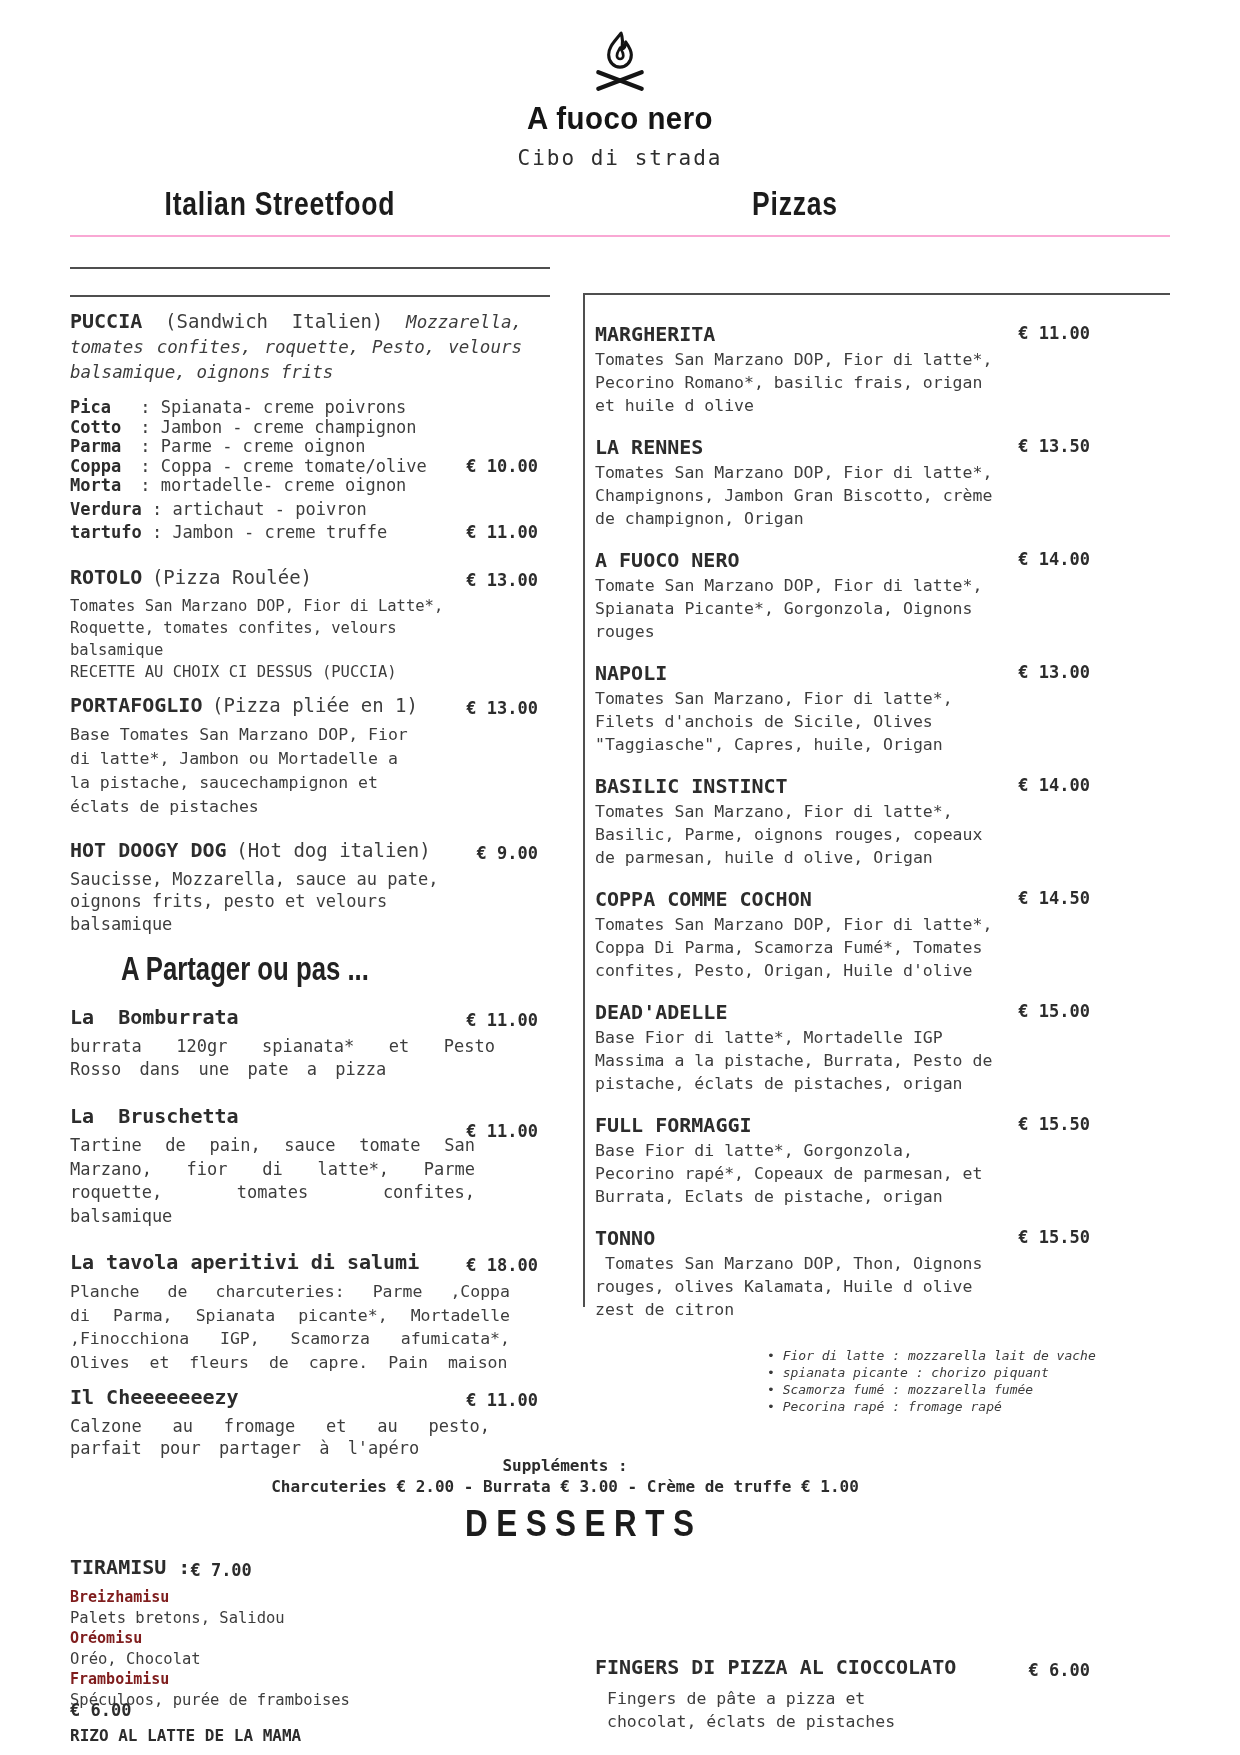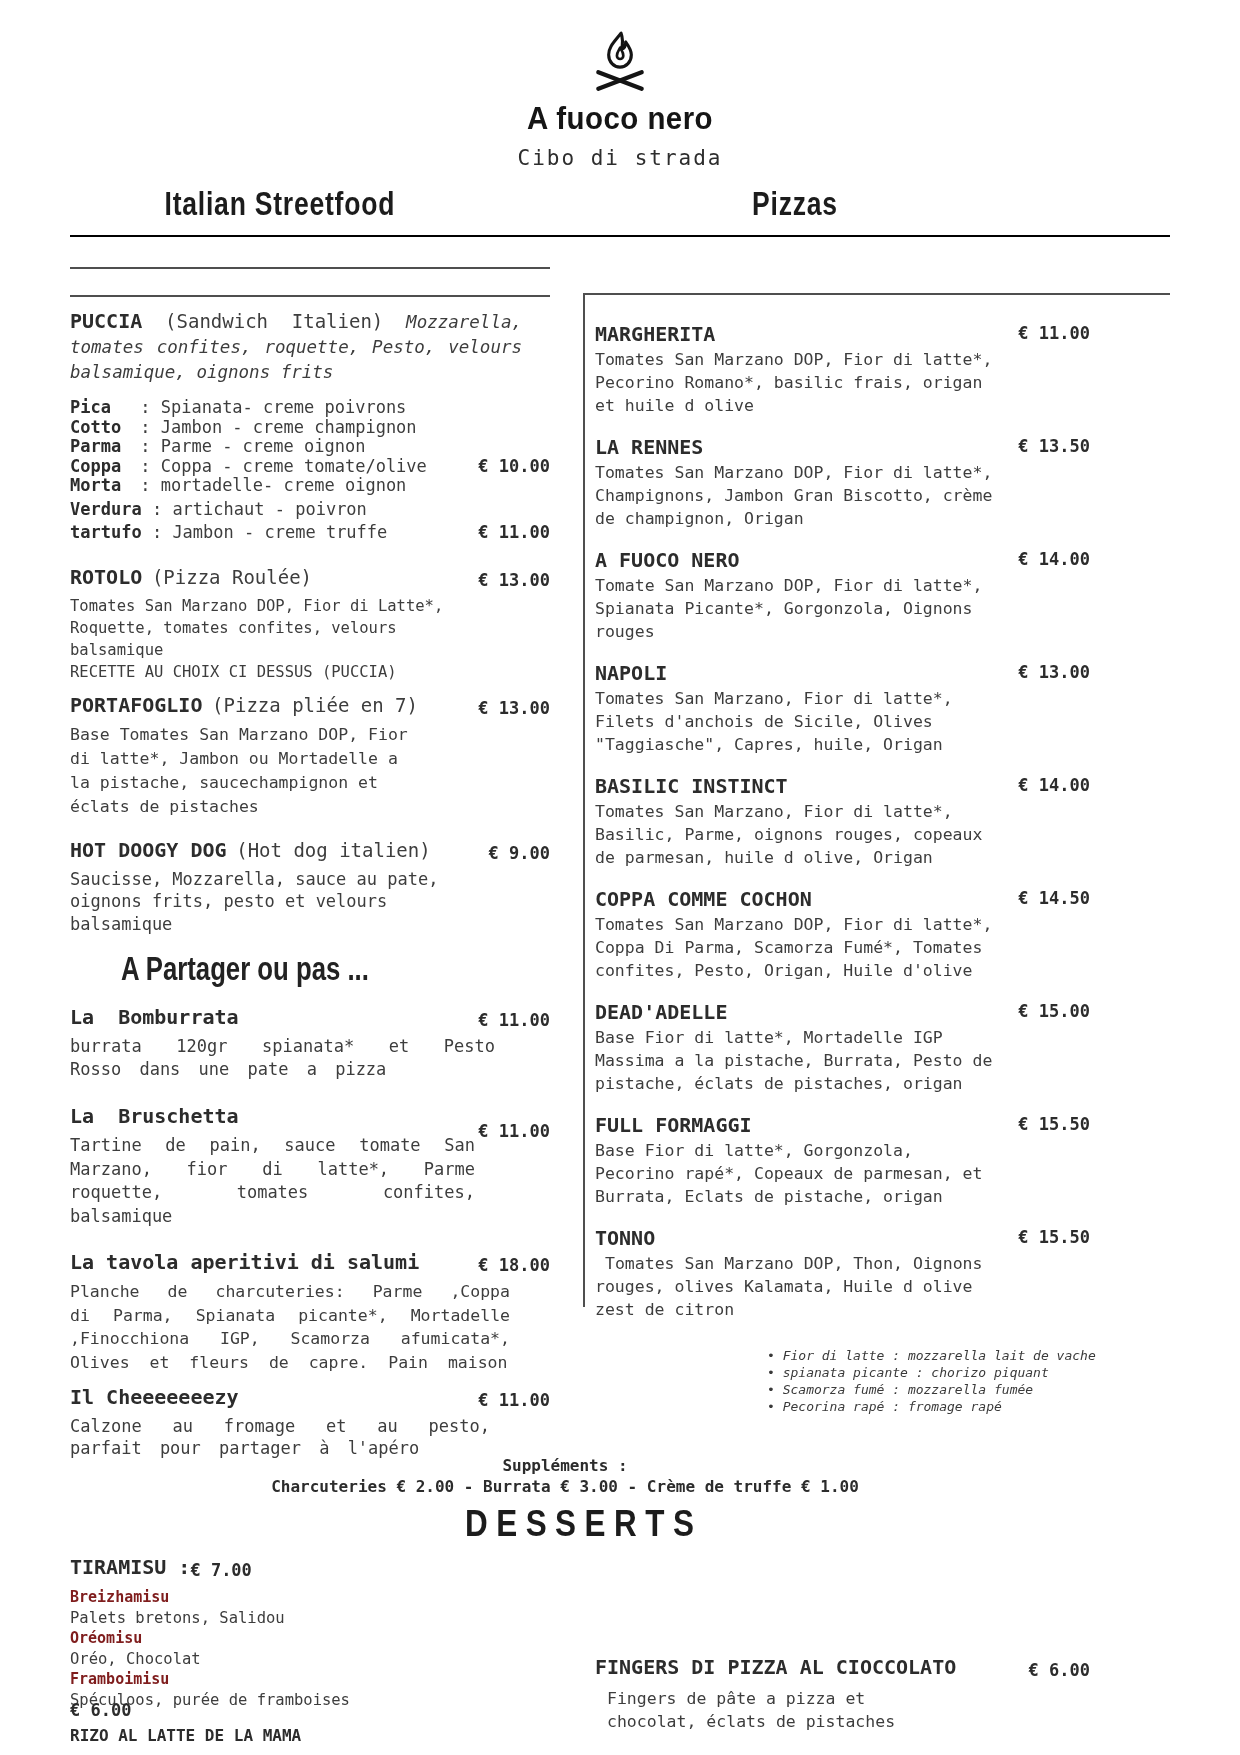--- a/index.html
+++ b/index.html
@@ -11,40 +11,40 @@
   }
   .sans{ font-family:"Liberation Sans","DejaVu Sans",sans-serif; }
   .cond{ display:inline-block; transform:scaleX(.78); transform-origin:center; white-space:nowrap; }
   .cond90{ display:inline-block; transform:scaleX(.92); transform-origin:center; white-space:nowrap; }
 
   
   .header{ text-align:center; padding-top:30px; }
   .brand{ font-weight:700; font-size:32px; color:#151515; letter-spacing:.5px; margin-top:2px; }
   .tagline{ font-size:21px; letter-spacing:2px; color:#2d2d2d; margin-top:9px; }
 
-  .titles{ display:flex; align-items:flex-end; margin:14px 70px 0; padding-bottom:12px; border-bottom:2px solid #000000; }
+  .titles{ display:flex; align-items:flex-end; margin:14px 70px 0; padding-bottom:12px; border-bottom:2px solid #f9a8d4; }
   .title{ font-weight:700; font-size:34px; color:#1c1c1c; letter-spacing:1px; }
   .title-left{ width:420px; text-align:center; }
   .title-right{ flex:1; padding-right:70px; text-align:center; }
 
   
   .menu{ display:flex; padding:0 70px; margin-top:30px; }
   .col-left{ width:480px; flex:none; }
   .rule{ border-top:2px solid #4f4f4f; }
   .rule-2{ margin-top:26px; }
   .col-right{ flex:1; margin-left:33px; margin-top:26px; border-top:2px solid #4f4f4f;
               padding:25px 0 0 12px; position:relative; }
   .col-right::before{ content:""; position:absolute; left:0; top:0; width:2px; height:1012px; background:#4f4f4f; }
 
   .item{ position:relative; }
   .iname{ font-weight:bold; font-size:20px; color:#2c2c2c; white-space:pre; }
   .isub{ font-size:19px; }
   .ihead{ line-height:28px; }
   .price{ position:absolute; top:3px; font-weight:bold; font-size:17px; color:#2c2c2c; white-space:nowrap; }
-  .col-left .price{ right:0; }
+  .col-left .price{ right:12px; }
   .col-right .price{ right:80px; }
   .price-low{ top:15px; }
 
   
   .puccia-text{ width:452px; text-align:justify; font-size:17.5px; line-height:25px; margin-top:12px; }
   .puccia-text em{ font-style:italic; }
   .variants{ margin-top:13px; }
   .vrow{ position:relative; font-size:17px; line-height:19.5px; }
   .vname{ font-weight:bold; color:#2c2c2c; display:inline-block; min-width:60px; white-space:pre; }
   .vsep{ white-space:pre; }
@@ -152,21 +152,21 @@
         <span class="isub">(Pizza Roulée)</span>
         <span class="price">€ 13.00</span>
       </div>
       <div class="idesc d-rotolo">Tomates San Marzano DOP, Fior di Latte*, Roquette, tomates confites, velours balsamique</div>
       <div class="inote">RECETTE AU CHOIX CI DESSUS (PUCCIA)</div>
     </div>
 
     <div class="item sitem-2">
       <div class="ihead">
         <span class="iname">PORTAFOGLIO</span>
-        <span class="isub">(Pizza pliée en 7)</span>
+        <span class="isub">(Pizza pliée en 1)</span>
         <span class="price">€ 13.00</span>
       </div>
       <div class="idesc d-porta">Base Tomates San Marzano DOP, Fior di latte*, Jambon ou Mortadelle a la pistache, saucechampignon et éclats de pistaches</div>
     </div>
 
     <div class="item sitem-3">
       <div class="ihead">
         <span class="iname">HOT DOOGY DOG</span>
         <span class="isub">(Hot dog italien)</span>
         <span class="price">€ 9.00</span>

